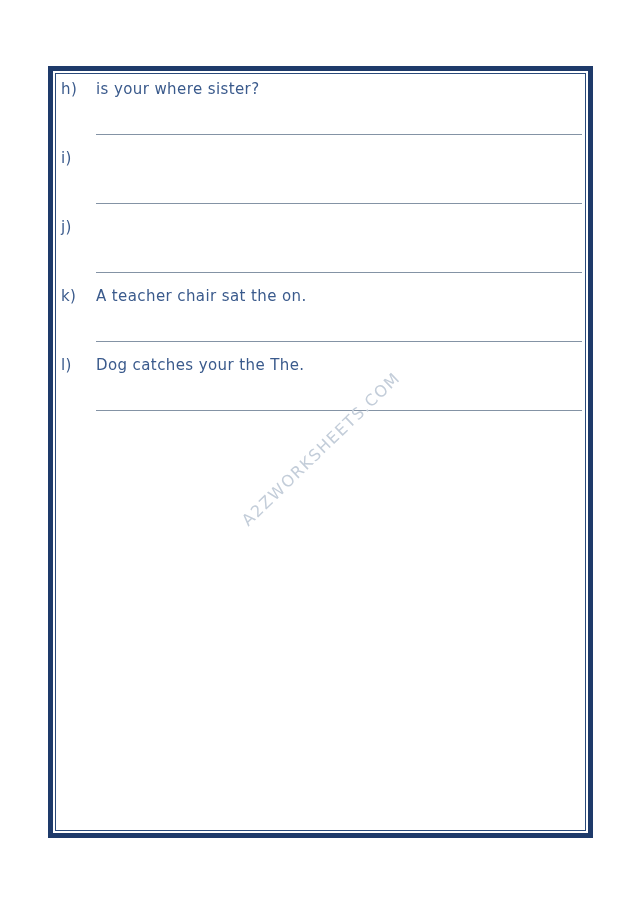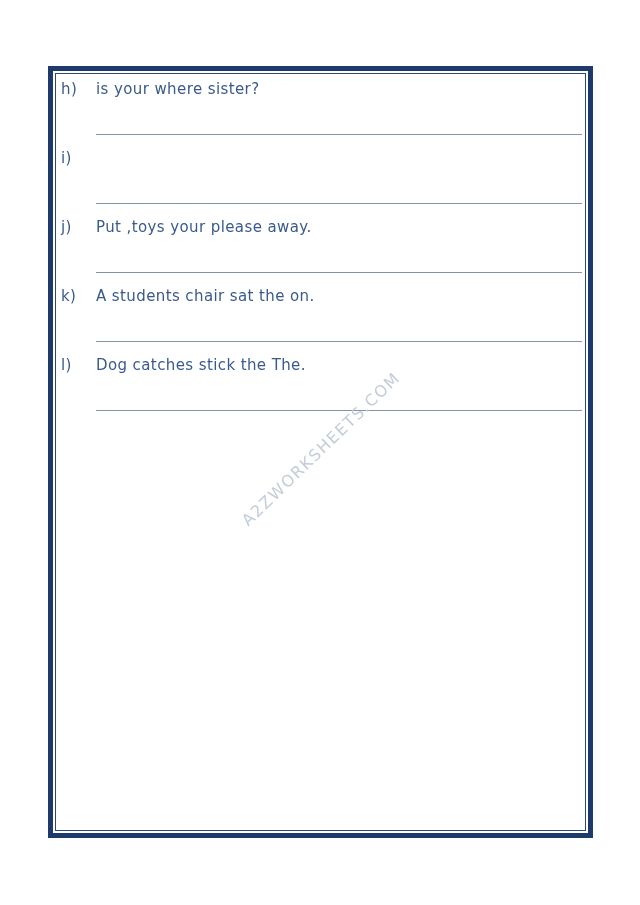--- a/index.html
+++ b/index.html
@@ -109,33 +109,32 @@
       </div>
       <div class="answer-line line-0"></div>
 
       <div class="item row-1">
         <span class="item-label">i)</span>
       </div>
       <div class="answer-line line-1"></div>
 
       <div class="item row-2">
         <span class="item-label">j)</span>
-        <span class="item-sentence">Put ,toys your please away.</span>
       </div>
       <div class="answer-line line-2"></div>
 
       <div class="item row-3">
         <span class="item-label">k)</span>
-        <span class="item-sentence">A students chair sat the on.</span>
+        <span class="item-sentence">A teacher chair sat the on.</span>
       </div>
       <div class="answer-line line-3"></div>
 
       <div class="item row-4">
         <span class="item-label">l)</span>
-        <span class="item-sentence">Dog catches stick the The.</span>
+        <span class="item-sentence">Dog catches your the The.</span>
       </div>
       <div class="answer-line line-4"></div>
 
     </div>
   </div>
 
   <div class="watermark">A2ZWORKSHEETS.COM</div>
 </div>
 
 </body></html>

